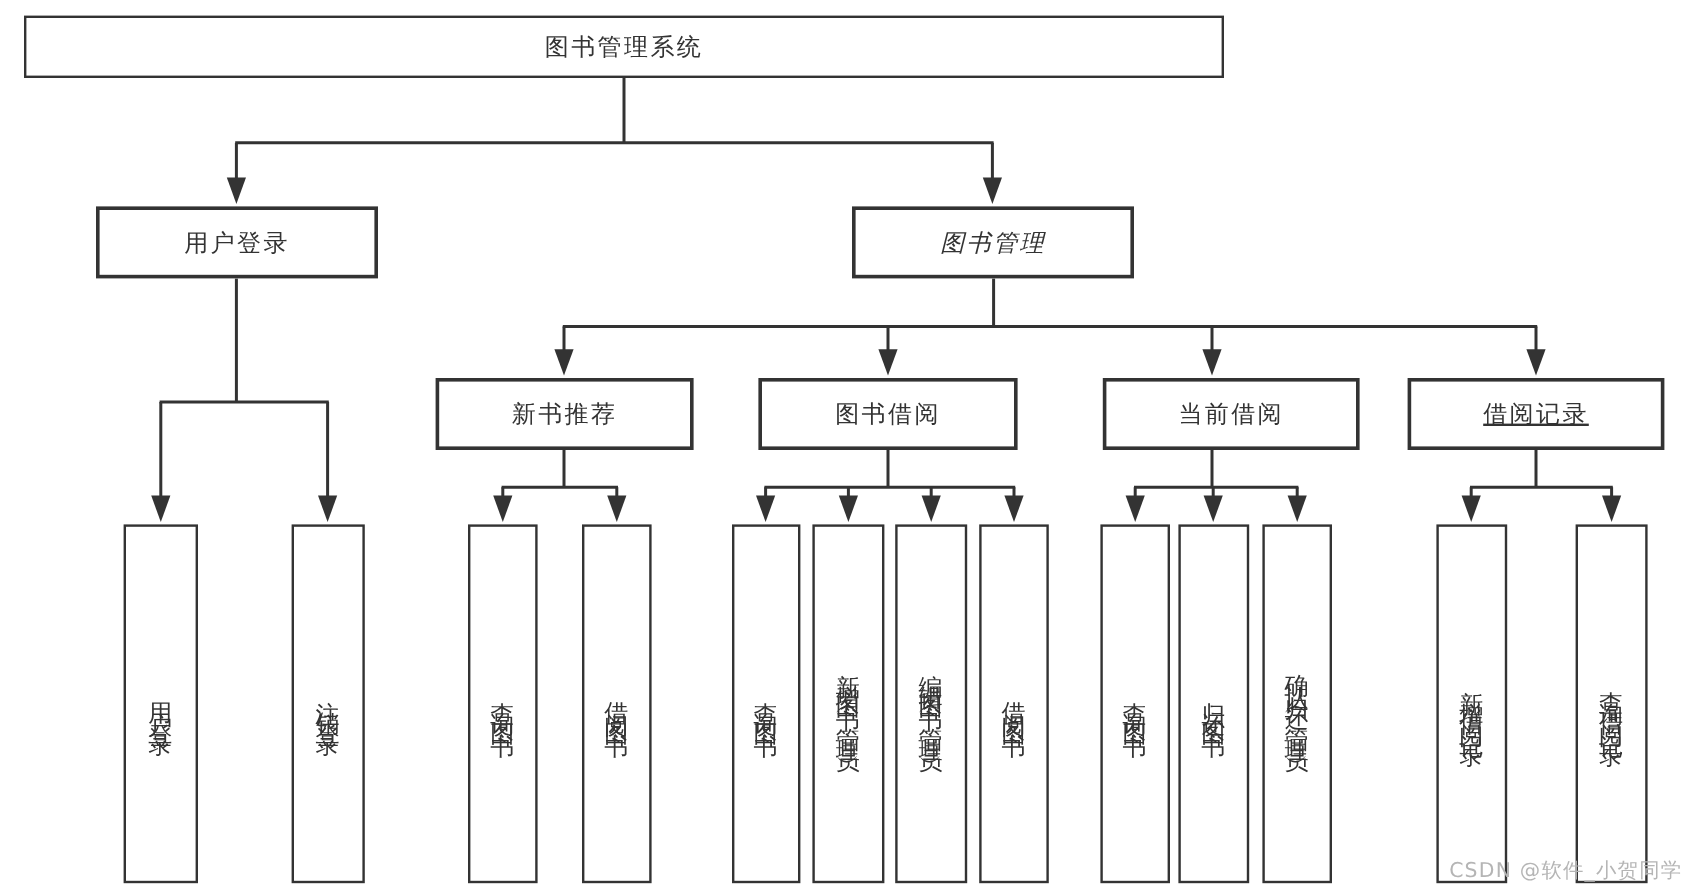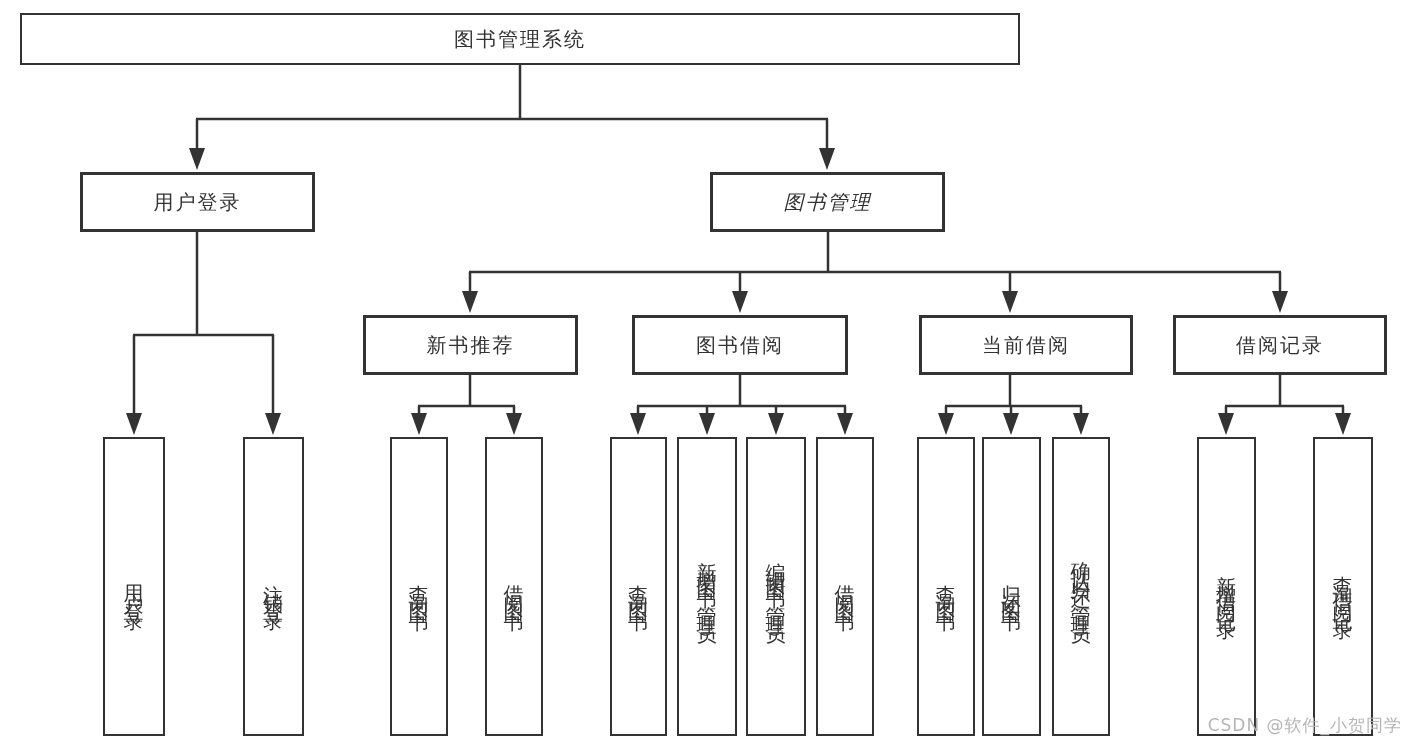--- a/index.html
+++ b/index.html
@@ -146,21 +146,21 @@
   </svg>
 
   <div class="node h" style="left:20px; top:13px; width:1000px; height:52px;">图书管理系统</div>
 
   <div class="node h thick" style="left:80px; top:172px; width:235px; height:60px;">用户登录</div>
   <div class="node h thick" style="left:710px; top:172px; width:235px; height:60px;font-style:italic;">图书管理</div>
 
   <div class="node h thick" style="left:632px; top:315px; width:216px; height:60px;">图书借阅</div>
   <div class="node h thick" style="left:363px; top:315px; width:215px; height:60px;">新书推荐</div>
   <div class="node h thick" style="left:903px; top:315px; width:214px; height:60px;margin-left:16px;">当前借阅</div>
-  <div class="node h thick" style="left:1173px; top:315px; width:214px; height:60px;">借阅记录</div>
+  <div class="node h thick" style="left:1173px; top:315px; width:214px; height:60px;text-decoration:underline;">借阅记录</div>
 
   <div class="node v" style="left:103px; top:437px; width:62px; height:299px;">用户登录</div>
   <div class="node v" style="left:243px; top:437px; width:61px; height:299px;">注销登录</div>
 
   <div class="node v" style="left:390px; top:437px; width:58px; height:299px;">查询图书</div>
   <div class="node v" style="left:485px; top:437px; width:58px; height:299px;">借阅图书</div>
 
   <div class="node v" style="left:610px; top:437px; width:57px; height:299px;">查询图书</div>
   <div class="node v" style="left:677px; top:437px; width:60px; height:299px;">新增图书（管理员）</div>
   <div class="node v" style="left:746px; top:437px; width:60px; height:299px;">编辑图书（管理员）</div>

